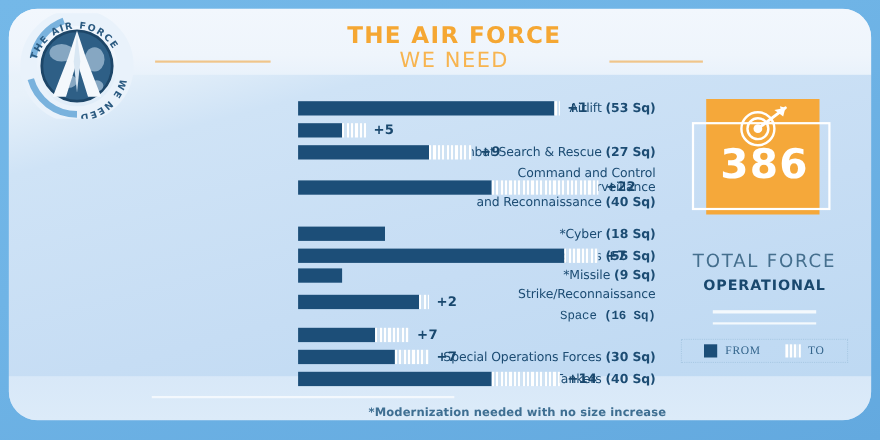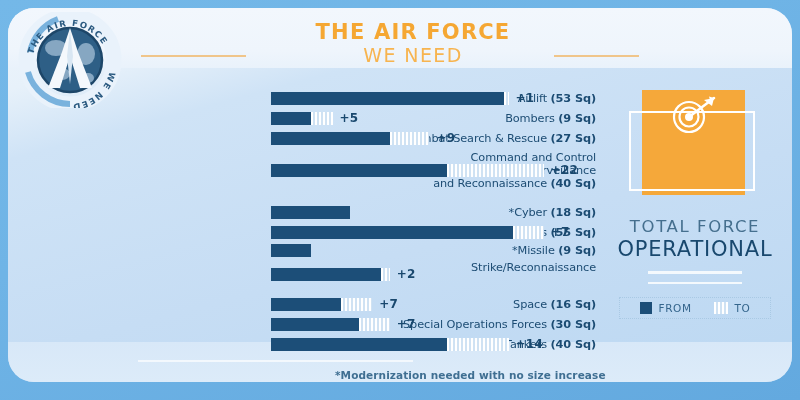--- a/index.html
+++ b/index.html
@@ -90,38 +90,38 @@
   }
   .badge-frame{
     position:absolute;left:29px;top:29px;width:126px;height:80px;
     border:2.5px solid #ffffff;box-sizing:border-box;
   }
   .badge-icon{position:absolute;left:64px;top:13px;width:58px;height:40px;}
   .badge-num{
     position:absolute;left:0;top:48px;width:190px;
     color:#ffffff;font-size:37px;font-weight:bold;letter-spacing:1px;line-height:40px;
   }
-  .tf-line{color:#456f8e;font-size:16.5px;letter-spacing:1.6px;margin-top:7px;}
+  .tf-line{color:#456f8e;font-size:16.5px;letter-spacing:1.6px;margin-top:18px;}
   .ops-line{
-    color:#19486e;font-size:21px;font-weight:normal;letter-spacing:0.8px;line-height:21px;
+    color:#19486e;font-size:13px;font-weight:bold;letter-spacing:0.8px;line-height:21px;
     margin-top:3px;
   }
   .grow-rule{width:94px;height:2.5px;background:#f4f9fd;margin:11px auto 0;}
   .grow-txt{color:#7cb4e0;font-size:16px;font-weight:bold;letter-spacing:1px;margin:8px 0 0;}
   .grow-rule2{width:94px;height:2.5px;background:#f4f9fd;margin:8px auto 0;}
 
   .legend{
     margin:13px auto 0;width:152px;height:22px;
     border:1px dotted #a9c9e4;box-sizing:border-box;
     display:flex;align-items:center;justify-content:center;gap:7px;
   }
   .lg-sw-from{width:12px;height:12px;background:#1c4e78;}
   .lg-sw-to{width:14px;height:12px;
     background:repeating-linear-gradient(90deg,#ffffff 0px,#ffffff 2px,#cfe2f3 2px,#cfe2f3 4px);}
-  .lg-txt{color:#34658c;font-size:10.5px;letter-spacing:0.6px;}
+  .lg-txt{color:#34658c;font-size:10.5px;letter-spacing:0.6px;font-family:Liberation Serif, serif;}
   .lg-gap{width:8px;}
 </style>
 </head>
 <body>
 
 <div id="root">
   <div class="card">
 
     <div class="header-band"></div>
     <div class="footer-band"></div>
@@ -163,23 +163,20 @@
 
     <div class="chart" id="chart">
         <div class="rlabel" style="top: 10px;">
           <div><span class="lt">Airlift </span><span>(53 Sq)</span></div>
         </div>
         <div class="bar" style="top: 9.5px; width: 237.6px;">
           <div class="seg-from" style="width: 233.2px;"></div>
           <div class="seg-to" style="left: 233.2px; width: 4.4px;"></div>
           <div class="bval" style="left: 244.6px;">+1</div>
         </div>
-        <div class="rlabel" style="top: 30px;">
-          <div><span class="lt">Bombers </span><span>(9 Sq)</span></div>
-        </div>
         <div class="bar" style="top: 29.5px; width: 61.6px;">
           <div class="seg-from" style="width: 39.6px;"></div>
           <div class="seg-to" style="left: 39.6px; width: 22px;"></div>
           <div class="bval" style="left: 68.6px;">+5</div>
         </div>
         <div class="rlabel" style="top: 50px;">
           <div><span class="lt">Combat Search &amp; Rescue </span><span>(27 Sq)</span></div>
         </div>
         <div class="bar" style="top: 49.5px; width: 158.4px;">
           <div class="seg-from" style="width: 118.8px;"></div>
@@ -217,21 +214,21 @@
           <div class="seg-from" style="width: 39.6px;"></div>
         </div>
         <div class="rlabel" style="top: 179.4px;">
           <div class="lt">Strike/Reconnaissance</div>
         </div>
         <div class="bar" style="top: 185.5px; width: 118.8px;">
           <div class="seg-from" style="width: 110px;"></div>
           <div class="seg-to" style="left: 110px; width: 8.8px;"></div>
           <div class="bval" style="left: 125.8px;">+2</div>
         </div>
-        <div class="rlabel" style="top: 216px;">
+        <div class="rlabel" style="top: 200px; font-family: Liberation Mono, monospace;">
           <div><span class="lt">Space </span><span>(16 Sq)</span></div>
         </div>
         <div class="bar" style="top: 215.5px; width: 101.2px;">
           <div class="seg-from" style="width: 70.4px;"></div>
           <div class="seg-to" style="left: 70.4px; width: 30.8px;"></div>
           <div class="bval" style="left: 108.2px;">+7</div>
         </div>
         <div class="rlabel" style="top: 236px;">
           <div><span class="lt">Special Operations Forces </span><span>(30 Sq)</span></div>
         </div>
@@ -260,20 +257,21 @@
           <svg viewBox="0 0 58 40" width="58" height="40">
             <circle cx="25" cy="22" r="15" fill="none" stroke="#ffffff" stroke-width="2.2"></circle>
             <circle cx="25" cy="22" r="9.5" fill="none" stroke="#ffffff" stroke-width="2.2"></circle>
             <circle cx="25" cy="22" r="4" fill="#ffffff"></circle>
             <line x1="25" y1="22" x2="50" y2="3" stroke="#ffffff" stroke-width="2.6" stroke-linecap="round"></line>
             <path d="M 50,3 L 40,5 L 48,11 Z" fill="#ffffff"></path>
             <path d="M 50,3 L 45,1.5 L 46.5,7 Z" fill="#ffffff"></path>
           </svg>
         </div>
         <div class="badge-frame"></div>
+        <div class="badge-num">386</div>
       </div>
       <div class="tf-line">TOTAL FORCE</div>
       <div class="ops-line">
         <div>OPERATIONAL</div>
       </div>
       <div class="grow-rule"></div>
       <div class="grow-rule2"></div>
 
       <div class="legend">
         <span class="lg-sw-from"></span>

